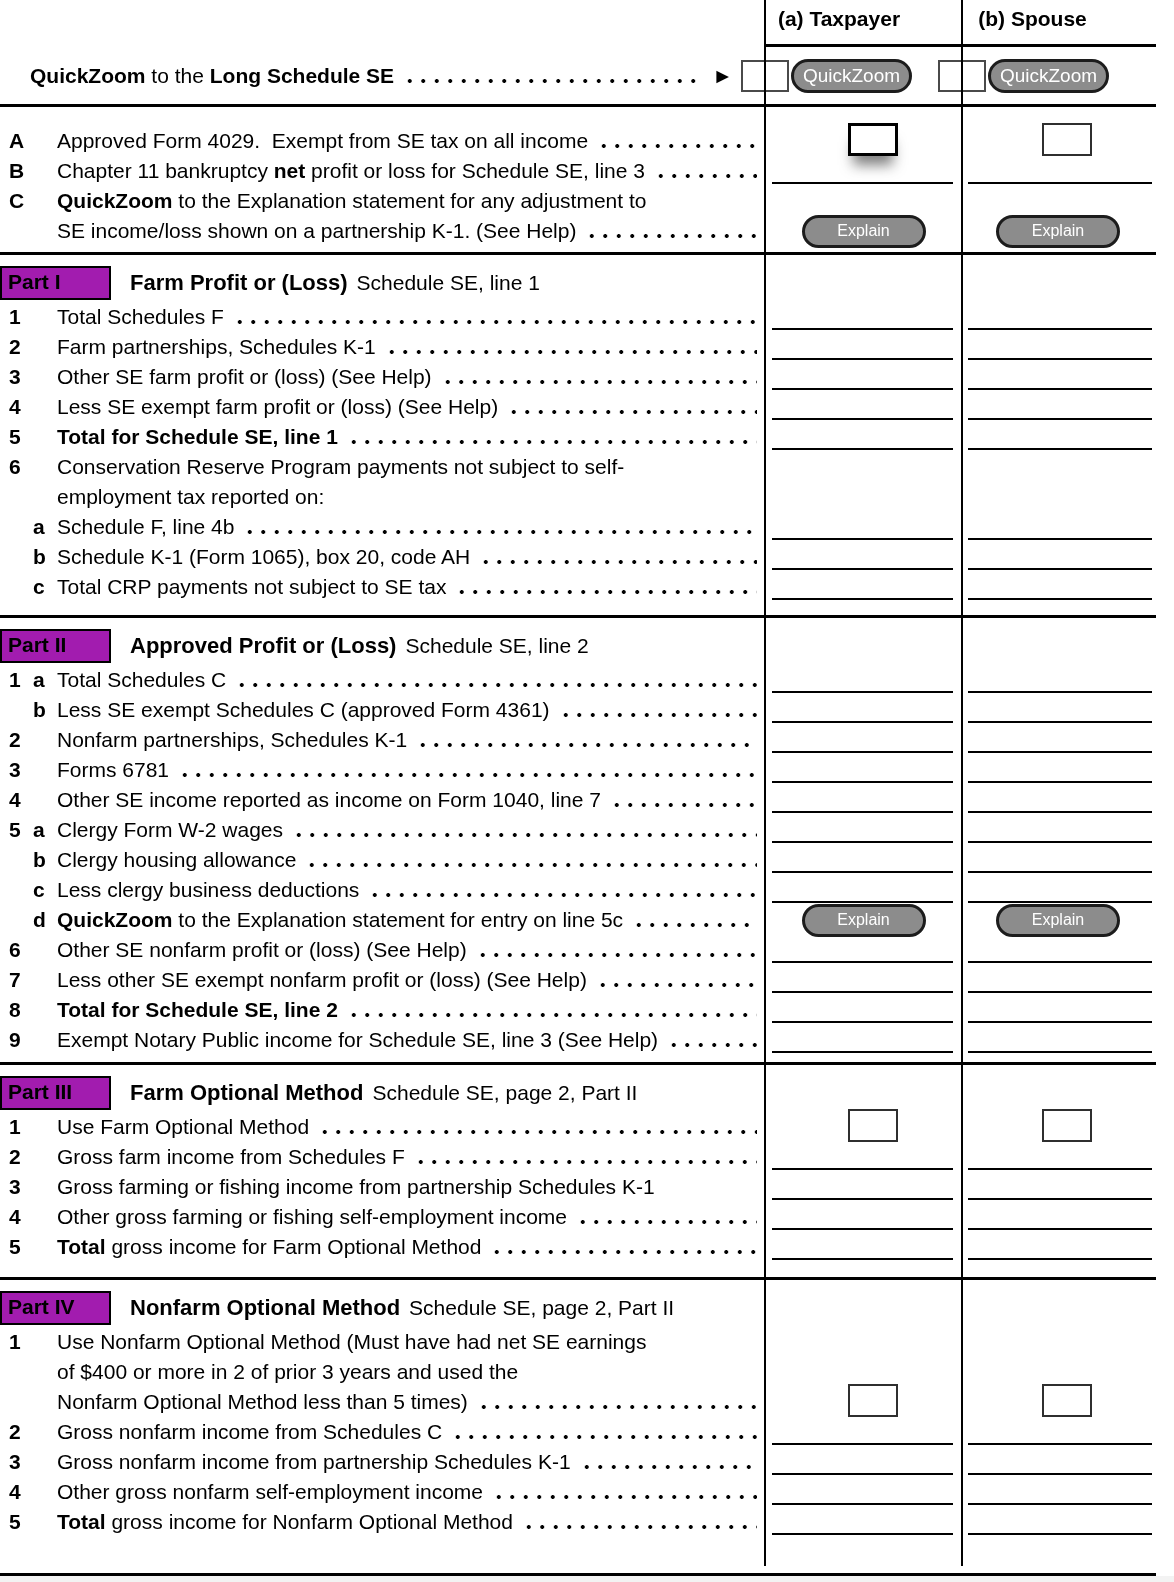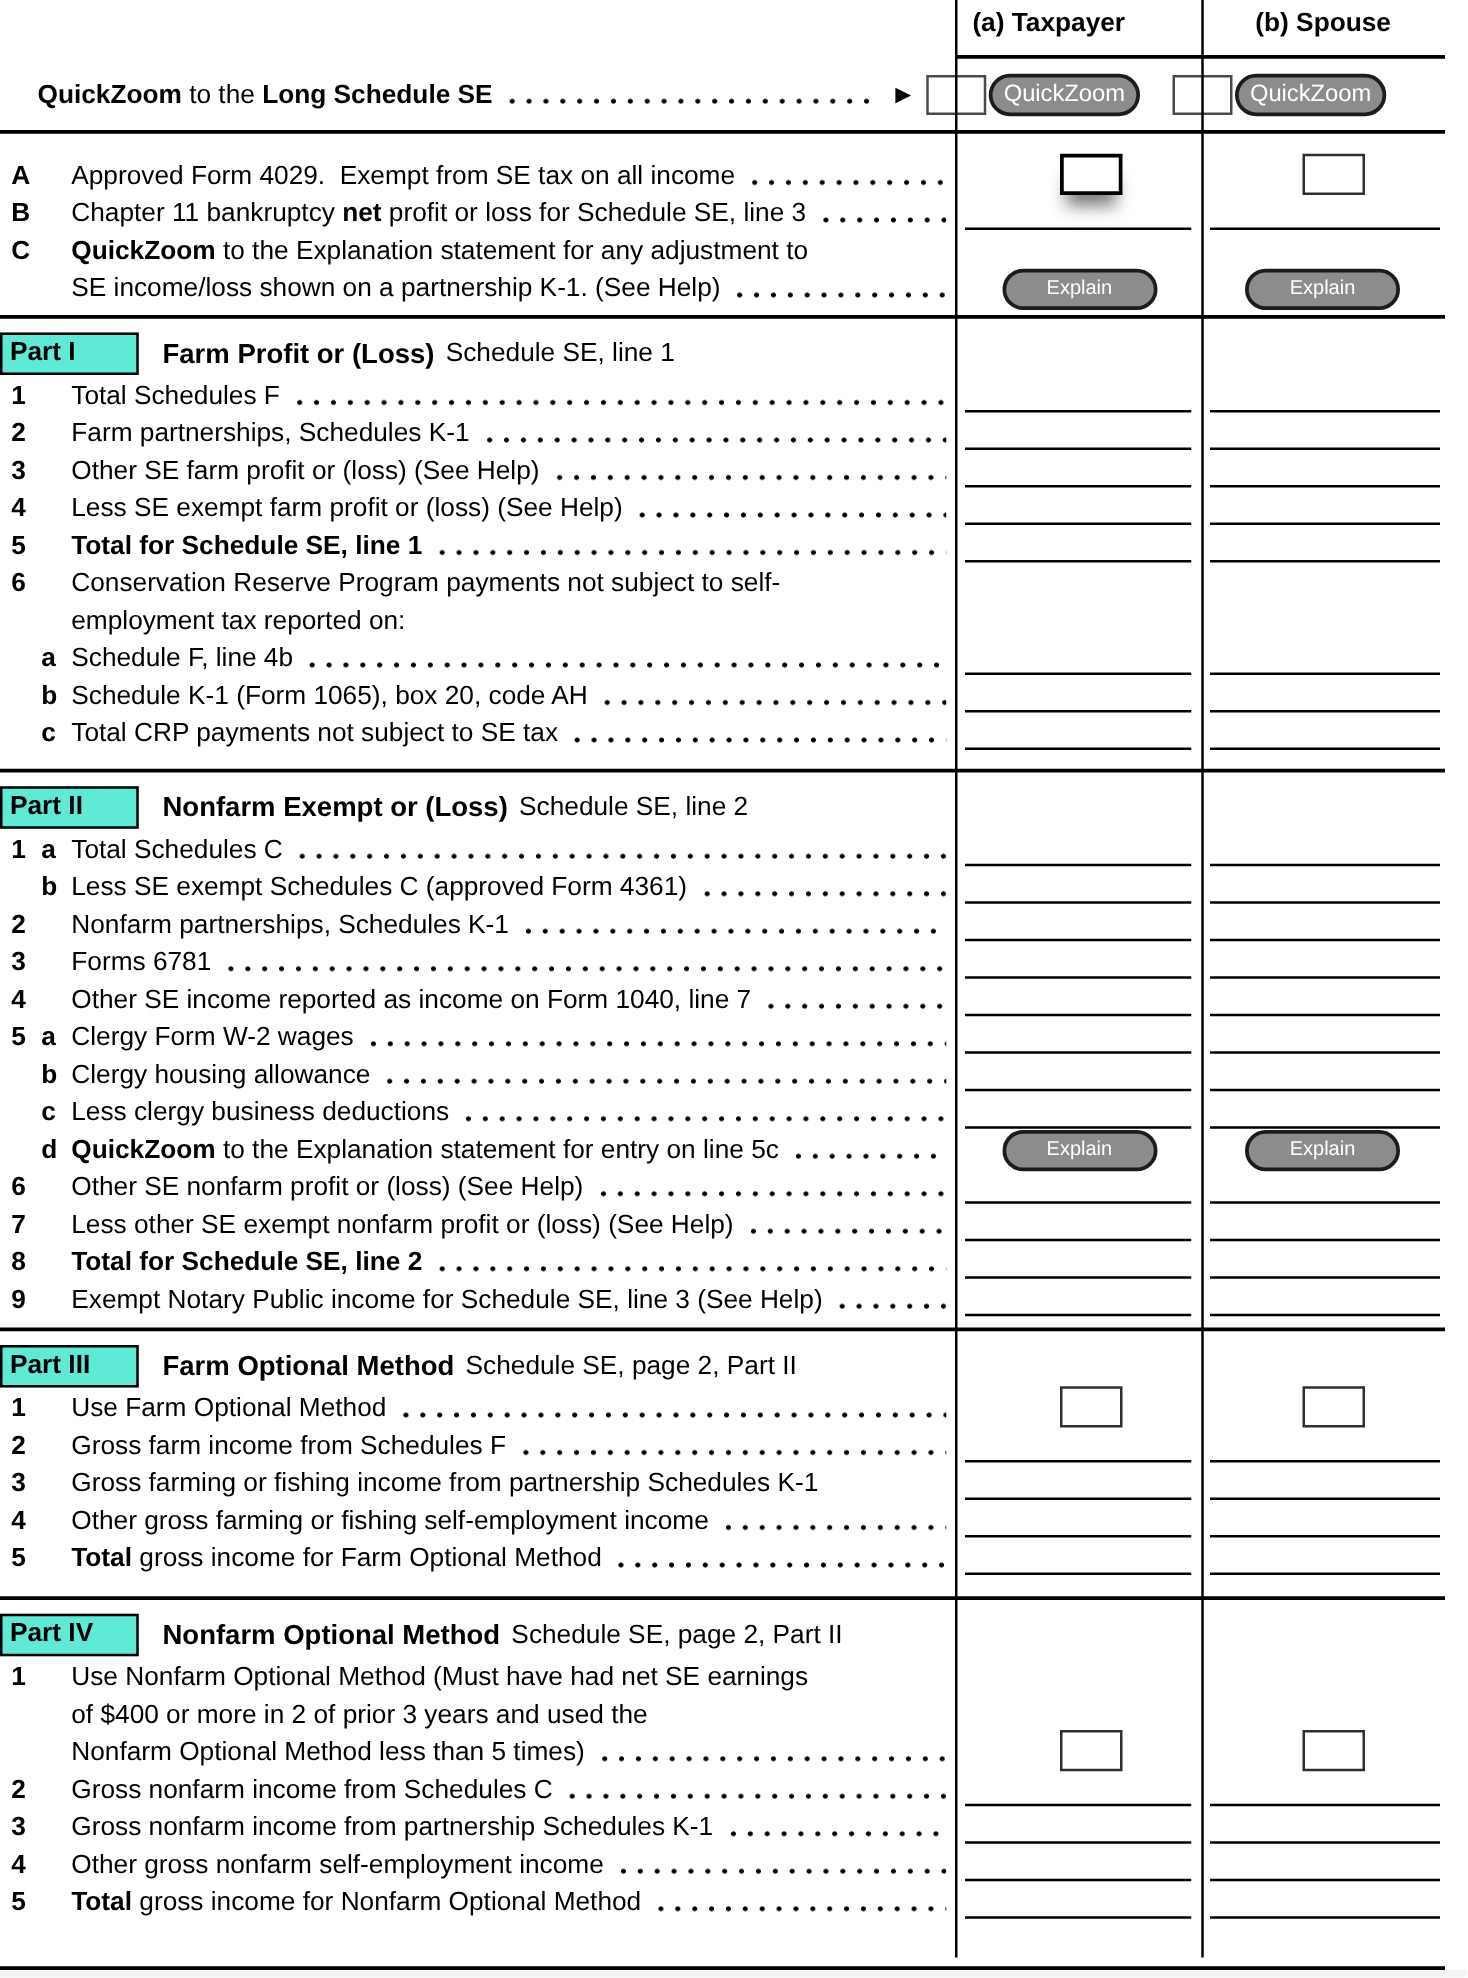--- a/index.html
+++ b/index.html
@@ -5,21 +5,21 @@
   html,body{margin:0;padding:0;background:#fff;}
   body{font-family:"Liberation Sans",sans-serif;color:#000;}
   .page{position:relative;width:1174px;height:1582px;background:#fff;overflow:hidden;}
   .content{width:1156px;}
   
   .vl{position:absolute;top:0;height:1566px;width:2px;background:#000;z-index:4;}
   .vl1{left:764px;} .vl2{left:961px;}
   
   .col-headers{position:relative;height:47px;}
   .colhead{position:absolute;top:7px;font-weight:bold;font-size:21px;text-align:center;white-space:pre;}
-  .ch-a{left:740px;width:198px;} .ch-b{left:961px;width:195px;}
+  .ch-a{left:740px;width:198px;} .ch-b{left:935px;width:195px;}
   .ch-line{position:absolute;left:764px;width:392px;top:44px;height:3px;background:#000;}
   
   .qz-row{display:flex;height:60px;border-bottom:3px solid #000;box-sizing:border-box;align-items:center;}
   .qz-text{width:735px;display:flex;align-items:center;padding-left:30px;box-sizing:border-box;min-width:0;}
   .qz-text span{font-size:21px;white-space:pre;line-height:30px;}
   .qzcell{display:flex;align-items:center;justify-content:flex-start;padding-left:6px;box-sizing:border-box;}
   .qzcell.ca{width:197px;} .qzcell.cb{width:194px;}
   .qzbox{width:48px;height:32px;background:#fff;border:2px solid #4a4a4a;box-sizing:border-box;}
   
   .row{display:flex;}
@@ -39,21 +39,21 @@
   .cb .uline{left:6px;right:4px;}
   .cbox{width:50px;height:33px;background:#fff;border:2px solid #2f2f2f;box-sizing:border-box;margin-top:-3px;transform:translateX(9px);}
   .cbox.focus{border:3.5px solid #000;box-shadow:0 14px 13px -5px rgba(105,105,105,0.85);}
   .pill{width:124px;height:33px;background:#8c8c8c;border:3px solid #1c1c1c;border-radius:17px;color:#fff;
         font-size:16px;font-family:inherit;padding:0;line-height:26px;text-align:center;}
   .qzcell .pill{width:121px;height:34px;margin-left:2px;border-radius:18px;font-size:19px;}
   
   .section{border-top:3px solid #000;}
   .intro{border-top:none;padding:19px 0 6px;}
   .phead{margin:11px 0 2px;height:34px;display:flex;align-items:center;}
-  .pbox{width:111px;height:34px;background:#5eead4;border:2.5px solid #000;box-sizing:border-box;
+  .pbox{width:111px;height:34px;background:#a21caf;border:2.5px solid #000;box-sizing:border-box;
         font-weight:bold;font-size:21px;line-height:28px;padding-left:6px;white-space:pre;}
   .ptitle{font-weight:bold;font-size:22px;margin-left:19px;white-space:pre;text-align:center;}
   .psub{font-size:21px;margin-left:9px;white-space:pre;}
   .s-part1{padding-bottom:13px;} .s-part2{padding-bottom:7px;}
   .s-part3{padding-bottom:15px;} .s-part4{padding-bottom:36px;}
   .bottom-line{width:1156px;height:0;border-top:3px solid #000;}
   .bottom-strip{width:1174px;height:16px;background:#f3f3f3;}
 </style>
 </head>
 <body>
@@ -289,21 +289,21 @@
               <div class="uline"></div>
             </div>
             <div class="cell cb">
               <div class="uline"></div>
             </div>
           </div>
         </div>
         <div class="section s-part2">
           <div class="phead">
             <div class="pbox">Part II</div>
-            <div class="ptitle">Nonfarm Exempt or (Loss)</div>
+            <div class="ptitle">Approved Profit or (Loss)</div>
             <div class="psub">Schedule SE, line 2</div>
           </div>
           <div class="row">
             <div class="num">1</div>
             <div class="sub">a</div>
             <div class="textcol">
               <div class="line">
                 <span>Total Schedules C</span>
                 <div class="lead"></div>
               </div>

